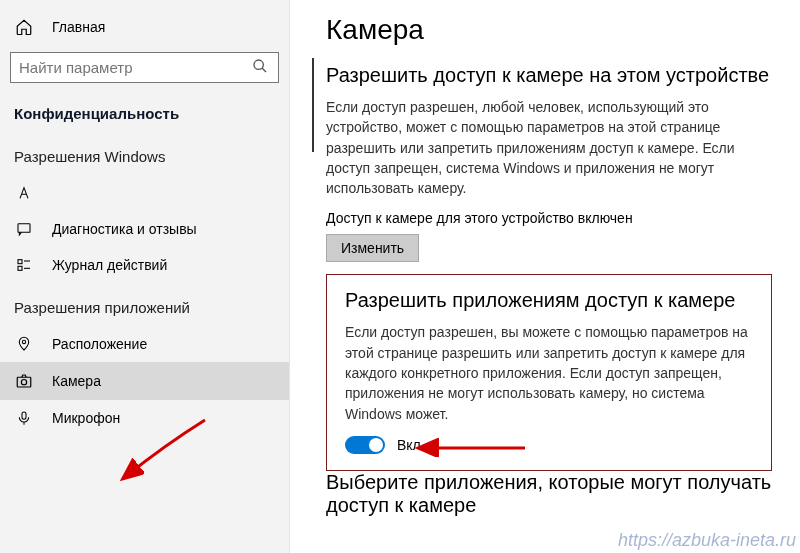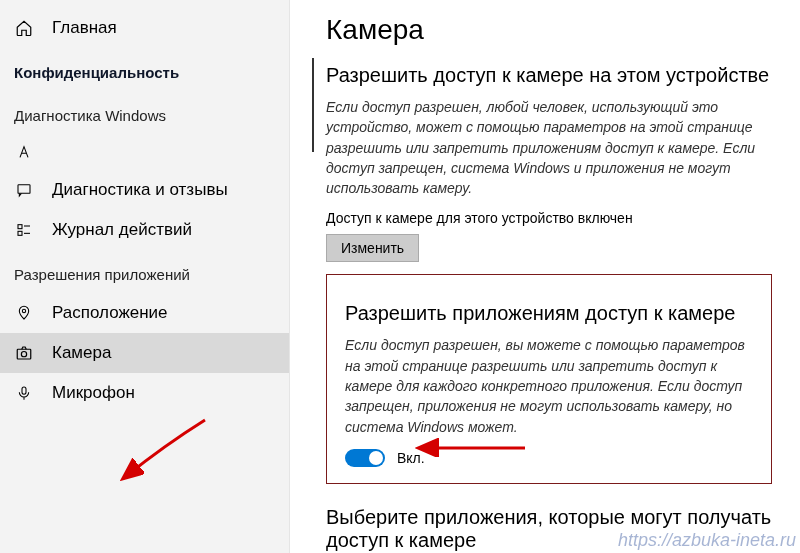--- a/index.html
+++ b/index.html
@@ -22,21 +22,21 @@
       display: flex;
       flex-direction: column;
       padding-top: 8px;
     }
     .sidebar-row {
       display: flex;
       align-items: center;
       padding: 10px 14px;
       gap: 18px;
       cursor: pointer;
-      font-size: 17px;
+      font-size: 14px;
     }
     .sidebar-row .icon { width: 20px; display: flex; justify-content: center; }
     .sidebar-row.selected { background: #d9d9d9; }
     .sidebar-section-title {
       padding: 16px 14px 10px 14px;
       font-size: 15px;
       color: #222;
     }
     .sidebar-section-title.bold { font-weight: 600; color: #0f172a; }
     .search-wrap { padding: 6px 10px 6px 10px; }
@@ -53,35 +53,34 @@
     .search-box .icon { width: 18px; }
     
     .content {
       flex: 1;
       padding: 14px 28px 14px 36px;
       overflow: hidden;
       position: relative;
     }
     .page-title { font-size: 28px; font-weight: 400; margin-bottom: 18px; }
     .section-title { font-size: 20px; font-weight: 400; margin-bottom: 10px; }
-    .para { font-size: 14px; color: #333; line-height: 1.45; margin-bottom: 12px; font-style: italic; }
+    .para { font-size: 14px; color: #333; line-height: 1.45; margin-bottom: 12px; }
     .status-line { font-size: 14px; margin-bottom: 8px; }
     .btn {
       background: #ccc;
       border: 1px solid #aaa;
       padding: 5px 14px;
       font-size: 14px;
       cursor: pointer;
       display: inline-block;
       margin-bottom: 12px;
     }
     .highlight-box {
       border: 1px solid #7a1a1a;
-      padding: 27px 18px 16px 18px;
-      margin-bottom: 22px;
+      padding: 14px 18px 16px 18px;
     }
     .highlight-box .section-title { margin-top: 0; }
     .toggle {
       display: flex; align-items: center; gap: 12px; margin-top: 6px;
     }
     .switch {
       width: 40px; height: 18px; border-radius: 10px; background: #0078d4;
       position: relative;
     }
     .switch .knob {
@@ -108,24 +107,35 @@
   <div class="sidebar">
     <div class="sidebar-row">
       <span class="icon">
         <svg width="18" height="18" viewBox="0 0 24 24" fill="none" stroke="#000" stroke-width="1.6">
             <path d="M3 11l9-8 9 8v10a1 1 0 0 1-1 1h-5v-7h-6v7H4a1 1 0 0 1-1-1z"></path>
           </svg>
       </span>
       <span>Главная</span>
     </div>
 
+    <div class="search-wrap">
+      <div class="search-box">
+        <input type="text" placeholder="Найти параметр" style="">
+        <span class="icon">
+          <svg width="16" height="16" viewBox="0 0 24 24" fill="none" stroke="#555" stroke-width="2">
+              <circle cx="10" cy="10" r="7"></circle>
+              <line x1="15" y1="15" x2="21" y2="21"></line>
+            </svg>
+        </span>
+      </div>
+    </div>
 
     <div class="sidebar-section-title bold">Конфиденциальность</div>
 
-    <div class="sidebar-section-title">Диагностика Windows</div>
+    <div class="sidebar-section-title">Разрешения Windows</div>
 
 
     <div class="sidebar-row">
       <span class="icon">
         <svg width="16" height="16" viewBox="0 0 24 24" fill="none" stroke="#000" stroke-width="1.6">
             <path d="M6 20l6-16 6 16M8 14h8"></path>
           </svg>
       </span>
     </div>
 

